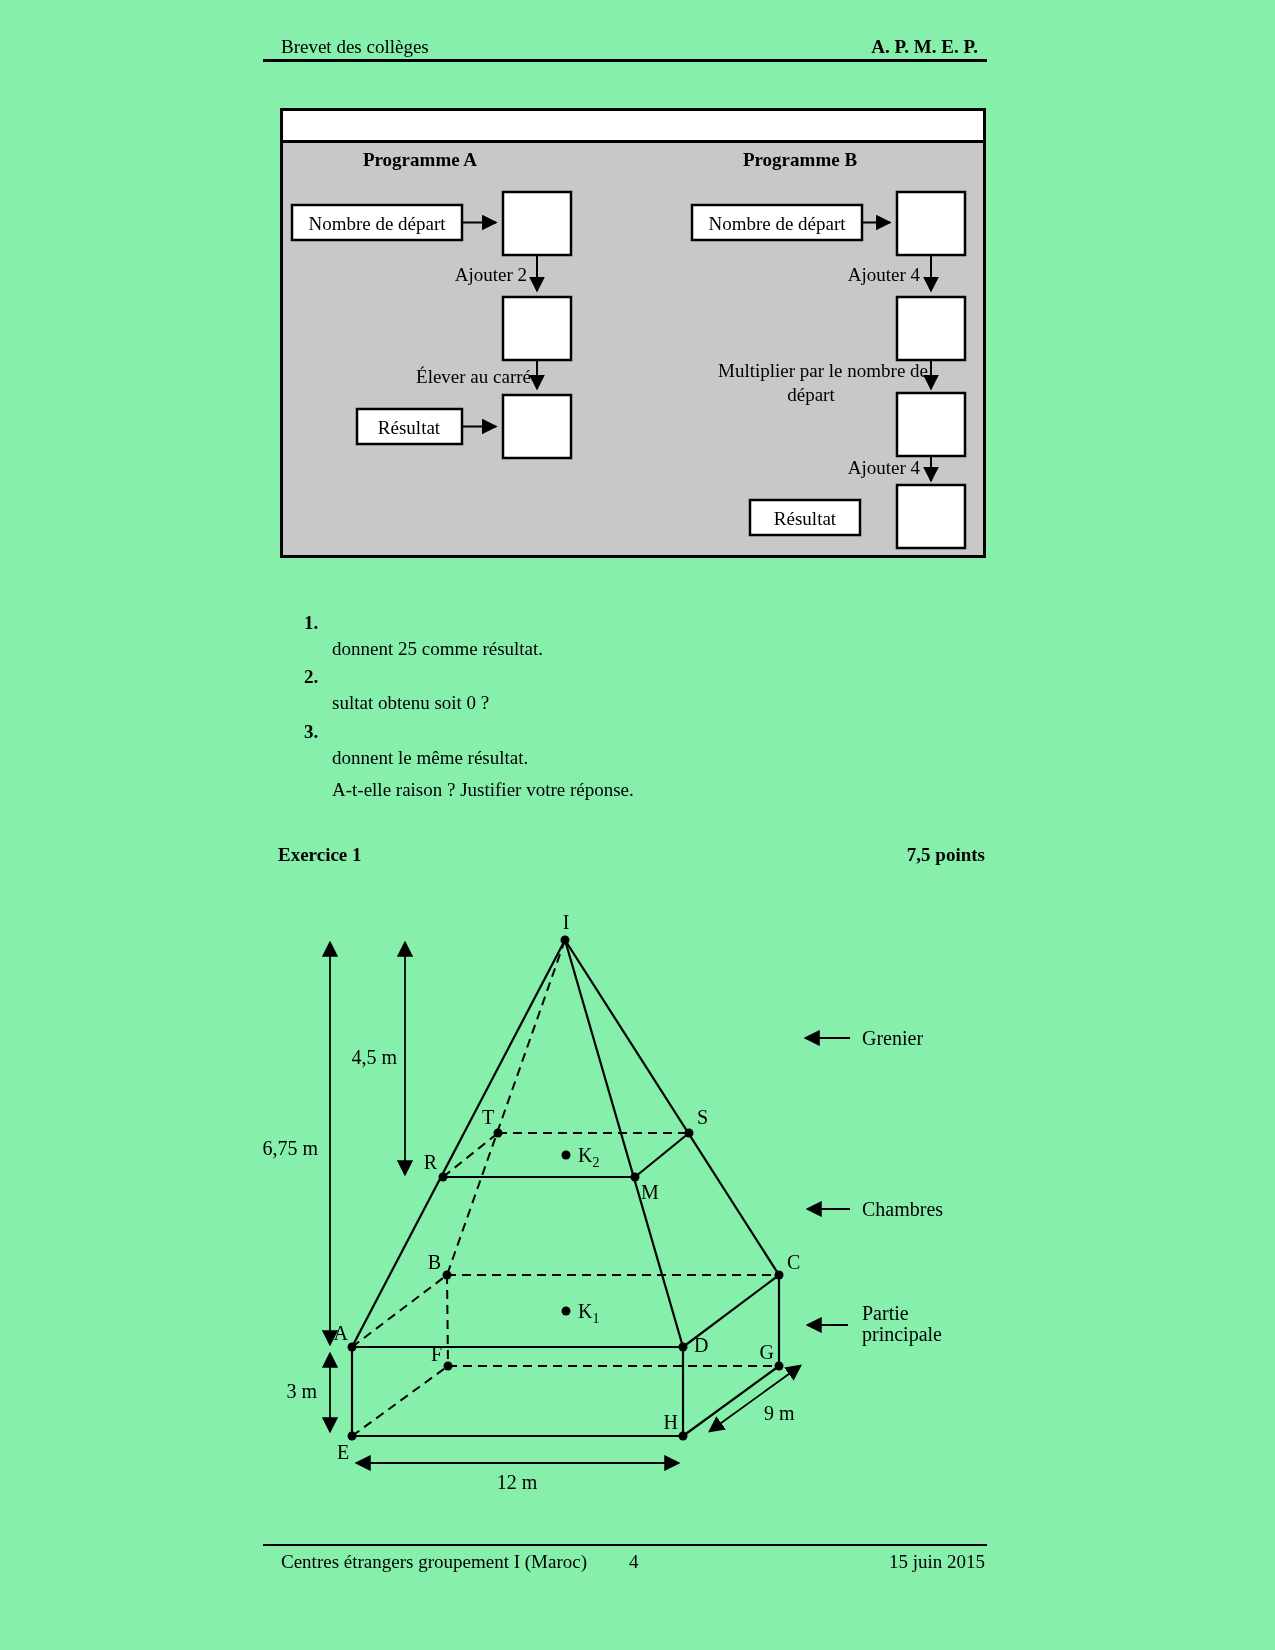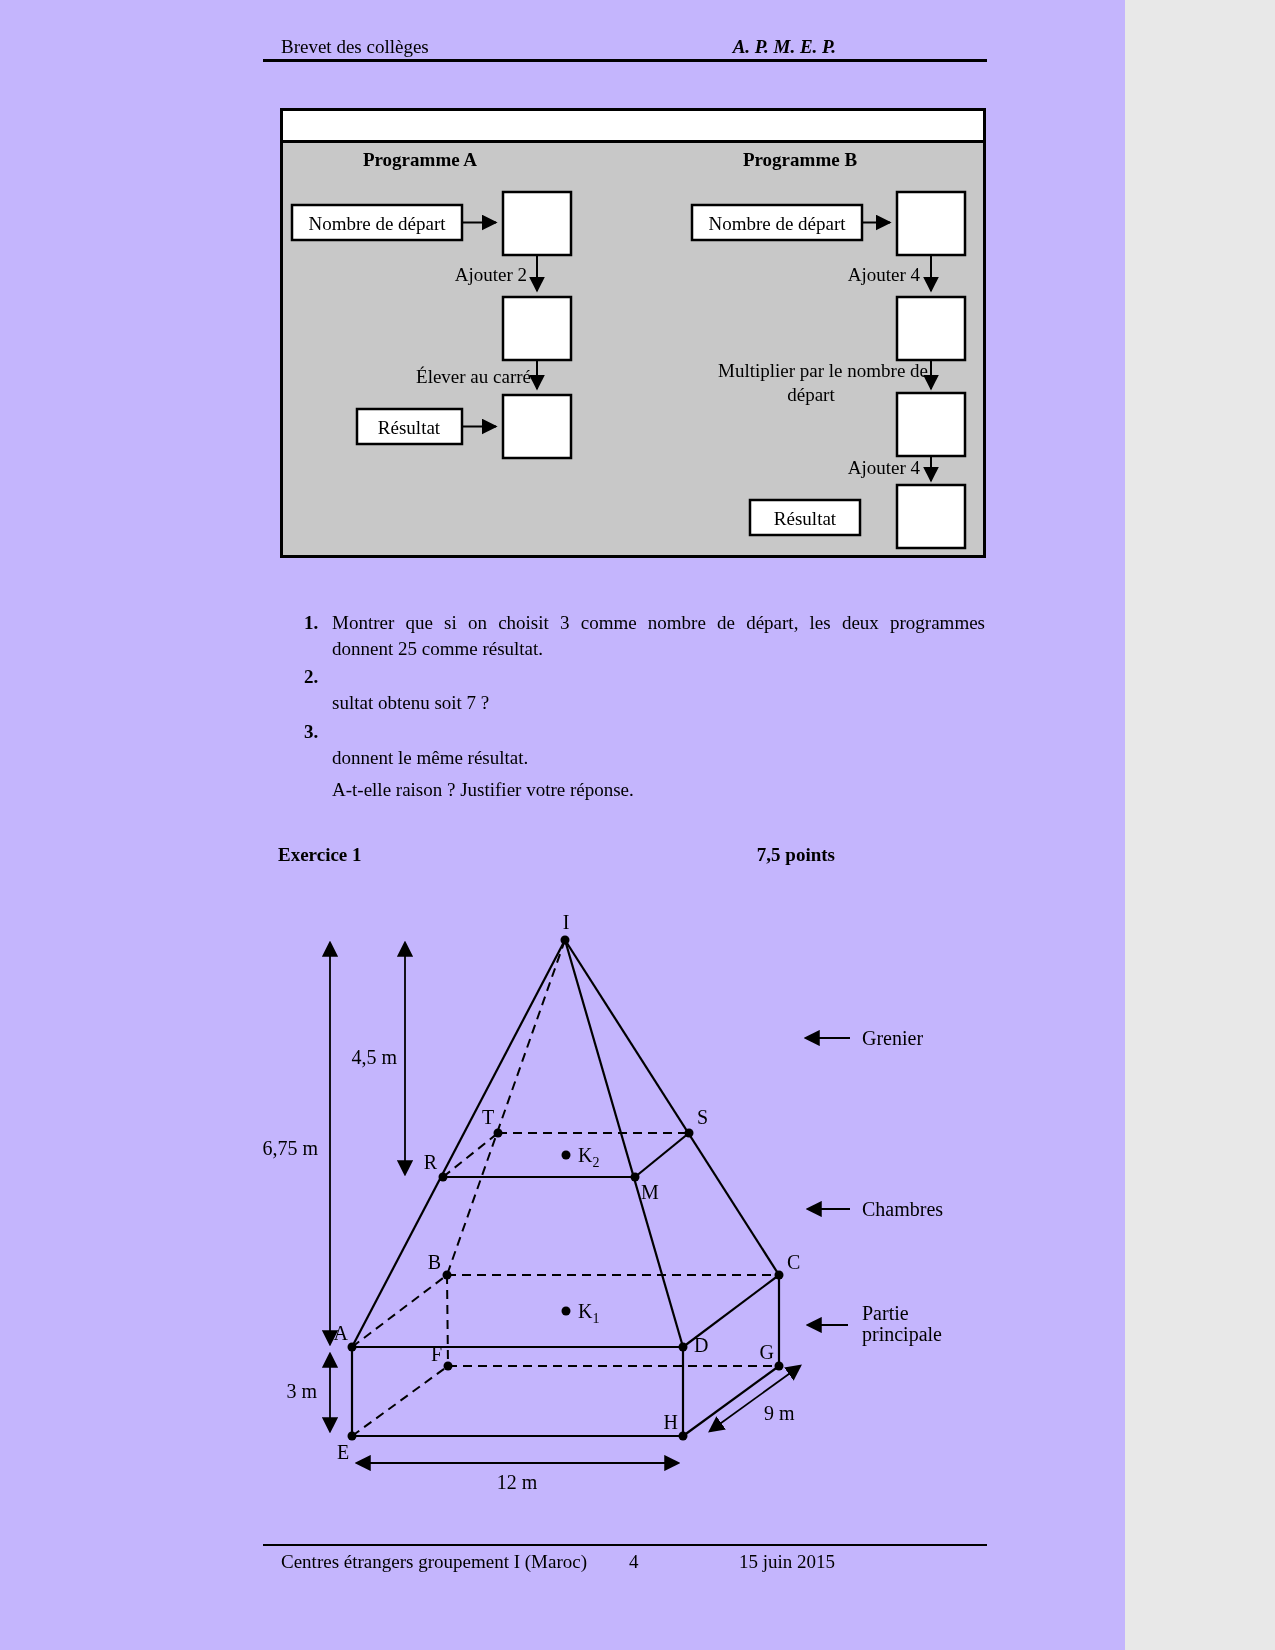--- a/index.html
+++ b/index.html
@@ -1,34 +1,34 @@
 <!DOCTYPE html>
 <html><head>
 <meta charset="utf-8">
 <style>
   html,body{margin:0;padding:0;background:#e8e8e8;}
-  .page{position:relative;width:1125px;height:1650px;background:#c4b5fd;
+  .page{position:relative;width:1275px;height:1650px;background:#86efac;
         font-family:"Liberation Serif","DejaVu Serif",serif;color:#000;overflow:hidden;}
   .abs{position:absolute;}
   .t{font-size:19px;line-height:26px;white-space:pre;}
   .b{font-weight:bold;}
   .rule{position:absolute;background:#000;}
   svg{position:absolute;overflow:visible;}
   svg text{font-family:"Liberation Serif","DejaVu Serif",serif;fill:#000;}
   .fc-text{font-size:19px;}
   .fig-text{font-size:20px;}
   .justify-last{text-align:justify;text-align-last:justify;white-space:normal;}
 </style>
 </head>
 <body>
 
 <div class="page">
 
   <div class="abs t" style="left:281px;top:34px;">Brevet des collèges</div>
-  <div class="abs t b" style="right:289px;top:34px;font-style:italic;">A. P. M. E. P.</div>
+  <div class="abs t b" style="right:297px;top:34px;">A. P. M. E. P.</div>
   <div class="rule" style="left:263px;top:59px;width:724px;height:3px;"></div>
 
   <svg style="left:280px;top:108px;" width="706" height="450" viewBox="0 0 706 450">
     <defs>
       <marker id="ah-fc" viewBox="0 0 10 10" refX="9" refY="5" markerWidth="8" markerHeight="8" orient="auto-start-reverse">
           <path d="M0,0 L10,5 L0,10 z" fill="#000"></path>
         </marker>
     </defs>
 
     <rect x="1.5" y="1.5" width="703" height="447" fill="#c8c8c8" stroke="#000" stroke-width="3"></rect>
@@ -72,25 +72,24 @@
 
     <text class="fc-text" x="640" y="366" text-anchor="end">Ajouter 4</text>
     <line x1="651" y1="348" x2="651" y2="373" stroke="#000" stroke-width="2" marker-end="url(#ah-fc)"></line>
     <rect x="617" y="377" width="68" height="63" fill="#fff" stroke="#000" stroke-width="2.5"></rect>
 
     <rect x="470" y="392" width="110" height="35" fill="#fff" stroke="#000" stroke-width="2.5"></rect>
     <text class="fc-text" x="525" y="417" text-anchor="middle">Résultat</text>
   </svg>
 
   <div class="abs t b" style="left:304px;top:610px;">1.</div>
-  <div class="abs t justify-last" style="left:332px;top:610px;width:653px;">Montrer que si on choisit 3 comme nombre de départ, les deux programmes</div>
   <div class="abs t" style="left:332px;top:636px;">donnent 25 comme résultat.</div>
 
   <div class="abs t b" style="left:304px;top:664px;">2.</div>
-  <div class="abs t" style="left:332px;top:690px;">sultat obtenu soit 7 ?</div>
+  <div class="abs t" style="left:332px;top:690px;">sultat obtenu soit 0 ?</div>
 
   <div class="abs t b" style="left:304px;top:719px;">3.</div>
   <div class="abs t" style="left:332px;top:745px;">donnent le même résultat.</div>
   <div class="abs t" style="left:332px;top:777px;text-align:right;">A-t-elle raison ? Justifier votre réponse.</div>
 
   <div class="abs t b" style="left:278px;top:842px;">Exercice 1</div>
   <div class="abs t b" style="right:290px;top:842px;">7,5 points</div>
 
   <svg style="left:240px;top:900px;" width="740" height="600" viewBox="240 900 740 600">
     <defs>

